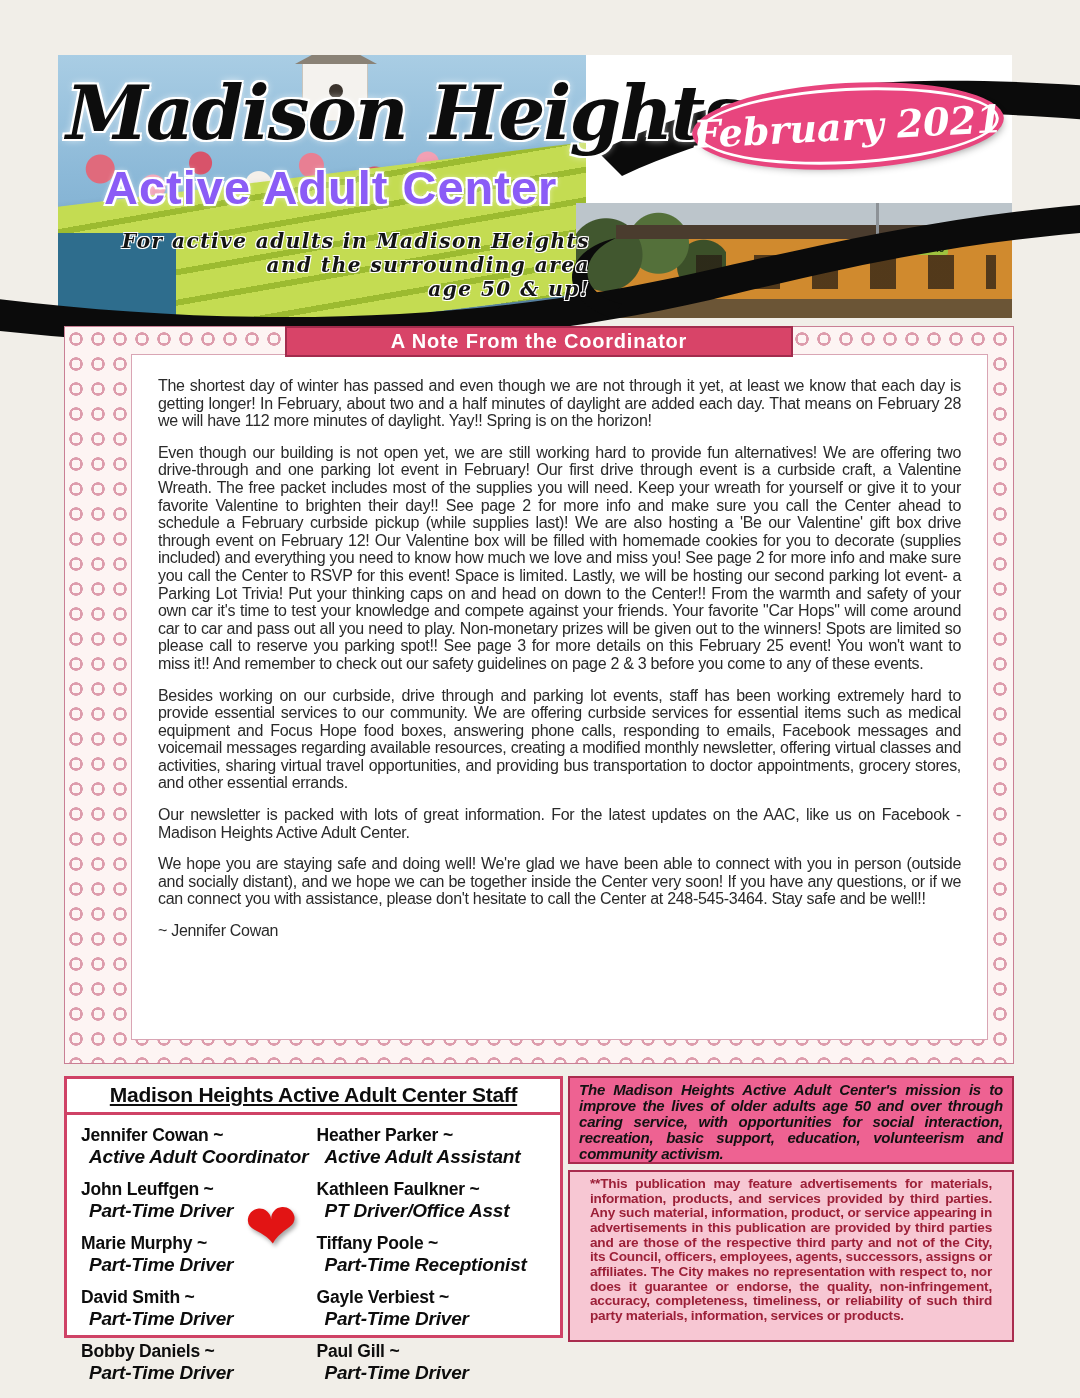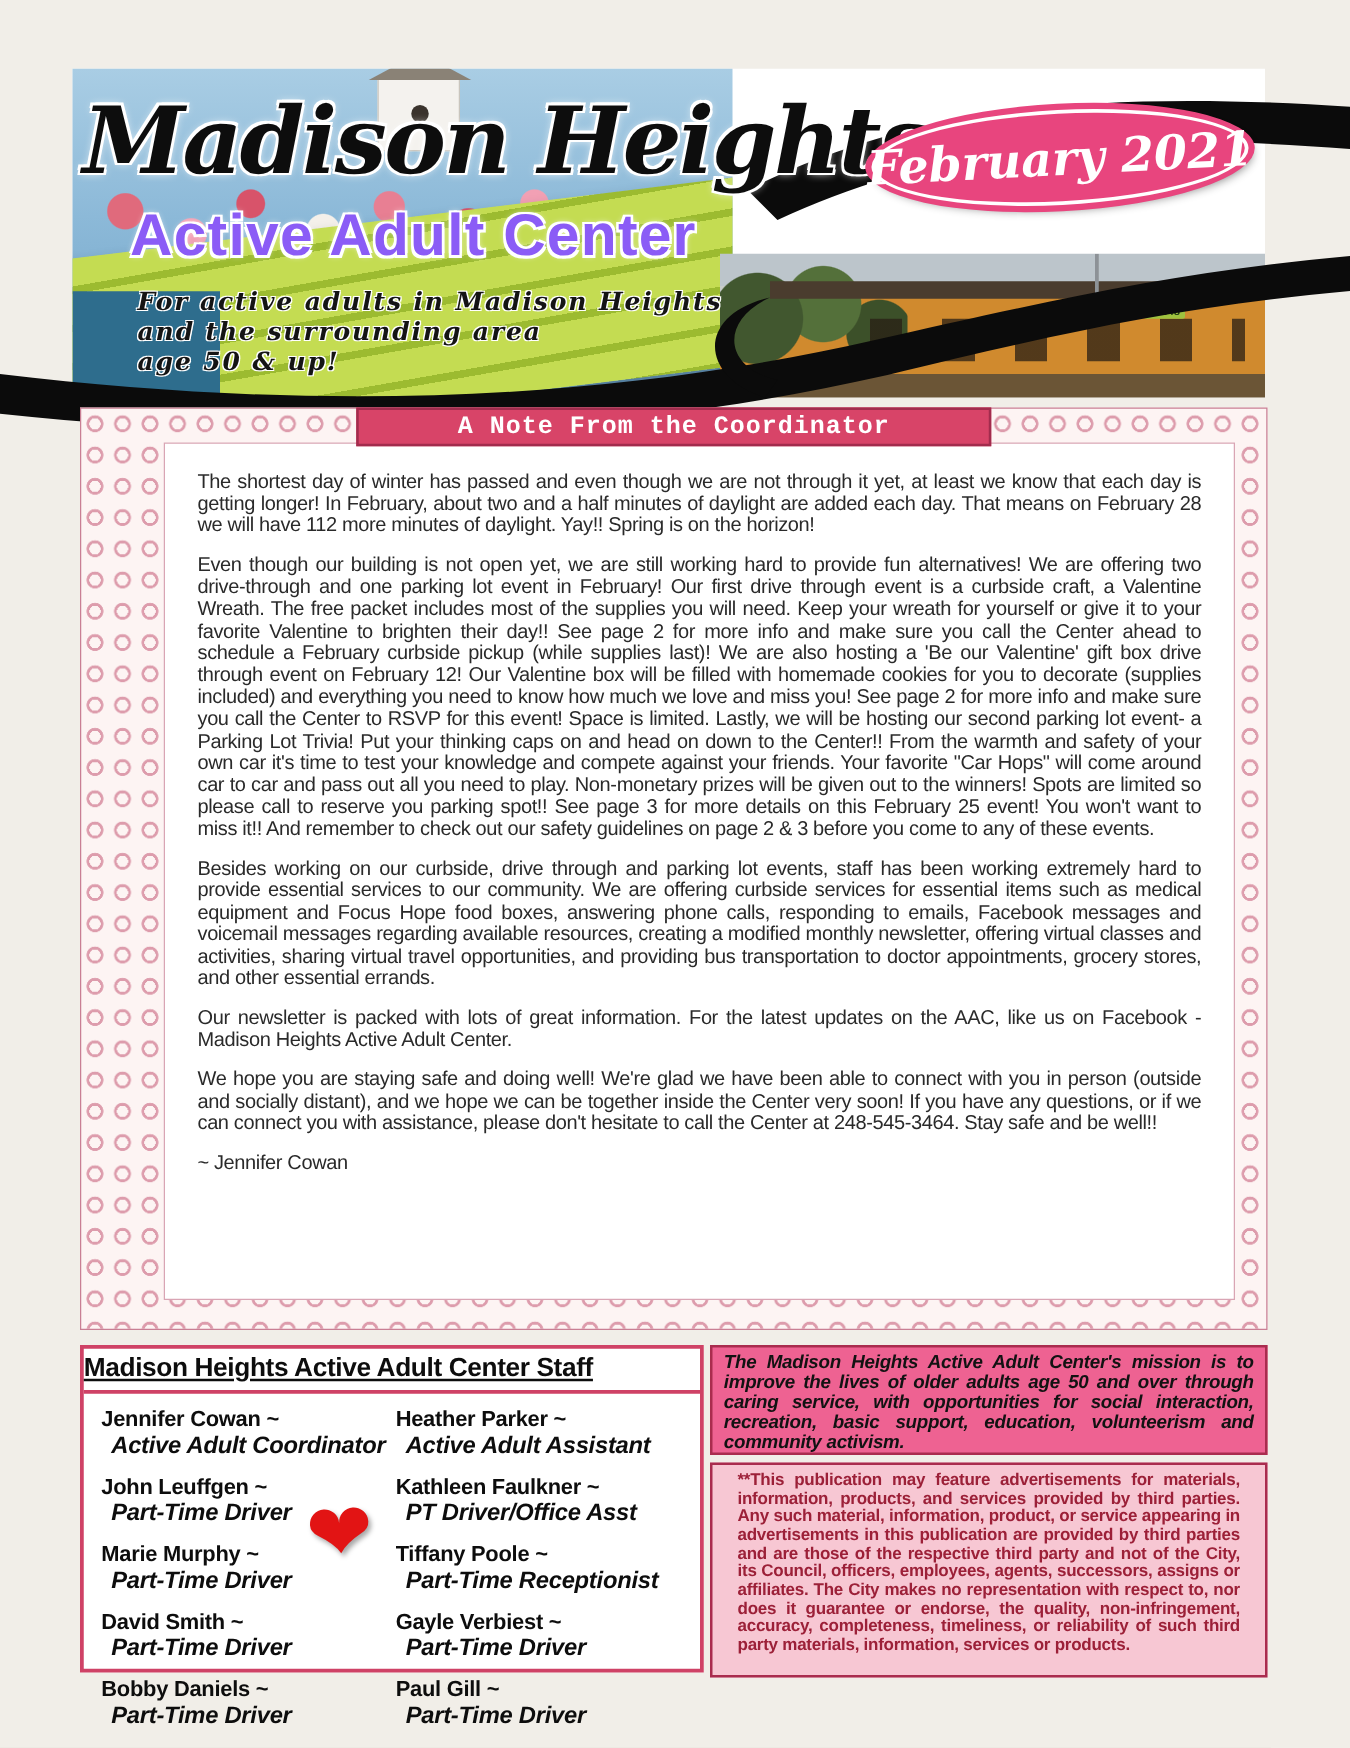--- a/index.html
+++ b/index.html
@@ -53,21 +53,21 @@
 
   .swoosh { position:absolute; left:0; top:0; width:1080px; height:340px; }
 
   .script-title { position:absolute; left:66px; top:70px; width:600px;
     font-family:"DejaVu Serif", serif; font-style:italic; font-weight:bold; font-size:74px; color:#0d0d0d;
     letter-spacing:-2px; white-space:nowrap;
     text-shadow:2px 2px 0 #fff,-2px -2px 0 #fff,2px -2px 0 #fff,-2px 2px 0 #fff,0 0 8px #fff; }
   .sub-title { position:absolute; left:104px; top:160px;
     font-weight:bold; font-size:47px; color:#8b5cf6; letter-spacing:1px; white-space:nowrap;
     text-shadow:2px 2px 0 #fff,-2px -2px 0 #fff,2px -2px 0 #fff,-2px 2px 0 #fff,0 0 6px #fff; }
-  .tagline { position:absolute; left:110px; top:230px; width:480px; text-align:left;
+  .tagline { position:absolute; left:110px; top:230px; width:480px; text-align:right;
     font-family:"DejaVu Serif", serif; font-style:italic; font-weight:bold; font-size:20px; color:#141414;
     letter-spacing:1.5px; line-height:1.1;
     text-shadow:1px 1px 0 #fff,-1px -1px 0 #fff,1px -1px 0 #fff,-1px 1px 0 #fff; }
   .tagline div { margin-bottom:2px; }
 
   .issue-badge { position:absolute; left:697px; top:88px; width:302px; height:76px; border-radius:50%;
     background:#e8457e; border:3px solid #ffffff; box-shadow:0 0 0 5px #e8457e, 3px 4px 8px rgba(0,0,0,.45);
     display:flex; align-items:center; justify-content:center;
     font-family:"DejaVu Serif", serif; font-style:italic; font-weight:bold; font-size:38px; color:#ffffff;
     transform:rotate(-3deg); white-space:nowrap; }
@@ -76,29 +76,29 @@
   .note-frame { position:absolute; left:64px; top:326px; width:950px; height:738px;
     background-color:#fdf4f3;
     background-image:radial-gradient(circle 8px at 11px 12px, rgba(0,0,0,0) 4.5px, #dd9cac 4.5px, #dd9cac 6.5px, rgba(0,0,0,0) 7px);
     background-size:22px 25px;
     border:1px solid #c97f94; }
   .note-inner { position:absolute; left:25px; top:27px; right:25px; bottom:23px;
     background:#ffffff; border:1px solid #d9a5b4; padding:22px 26px 0; overflow:hidden;margin-left:41px; }
   .note-banner { position:absolute; top:-1px; left:50%; transform:translateX(-50%);
     width:508px; height:31px; background:#d84468; border:2px solid #a22c4d;
     color:#ffffff; font-weight:bold; font-size:20px; letter-spacing:0.8px;
-    text-align:center; line-height:27px; z-index:3;font-family:Liberation Mono, monospace; }
+    text-align:center; line-height:27px; z-index:3; }
   .note-body { font-size:16px; line-height:1.1; letter-spacing:-0.3px; color:#2a2a2a; }
   .note-para { margin:0 0 14px; text-align:justify; }
   .signature { margin:6px 0 0; font-size:16px; color:#2a2a2a; letter-spacing:-0.3px; }
 
   
   .staff-box { position:absolute; left:64px; top:1076px; width:499px; height:262px;
     background:#ffffff; border:3px solid #cf4266; }
-  .staff-title { margin:0; padding:4px 0 5px; font-size:21px; font-weight:bold;
+  .staff-title { margin:0; padding:4px 0 5px; text-align:center; font-size:21px; font-weight:bold;
     color:#0d0d0d; text-decoration:underline; border-bottom:3px solid #cf4266; letter-spacing:-0.3px; }
   .staff-cols { display:grid; grid-template-columns:1fr 1fr; padding:10px 8px 0 14px; }
   .staff-entry { margin-bottom:11px; }
   .staff-name { font-size:17.5px; font-weight:bold; color:#0d0d0d; letter-spacing:-0.2px; }
   .staff-role { font-size:19px; font-weight:bold; font-style:italic; color:#0d0d0d; padding-left:8px; letter-spacing:-0.2px; }
   .heart { position:absolute; left:178px; top:116px; font-size:64px; color:#e21414; line-height:1;
     text-shadow:2px 3px 4px rgba(0,0,0,.35); transform:rotate(-4deg); z-index:2;
     font-family:"DejaVu Sans", sans-serif; }
 
   .mission-box { position:absolute; left:568px; top:1076px; width:446px; height:88px;

